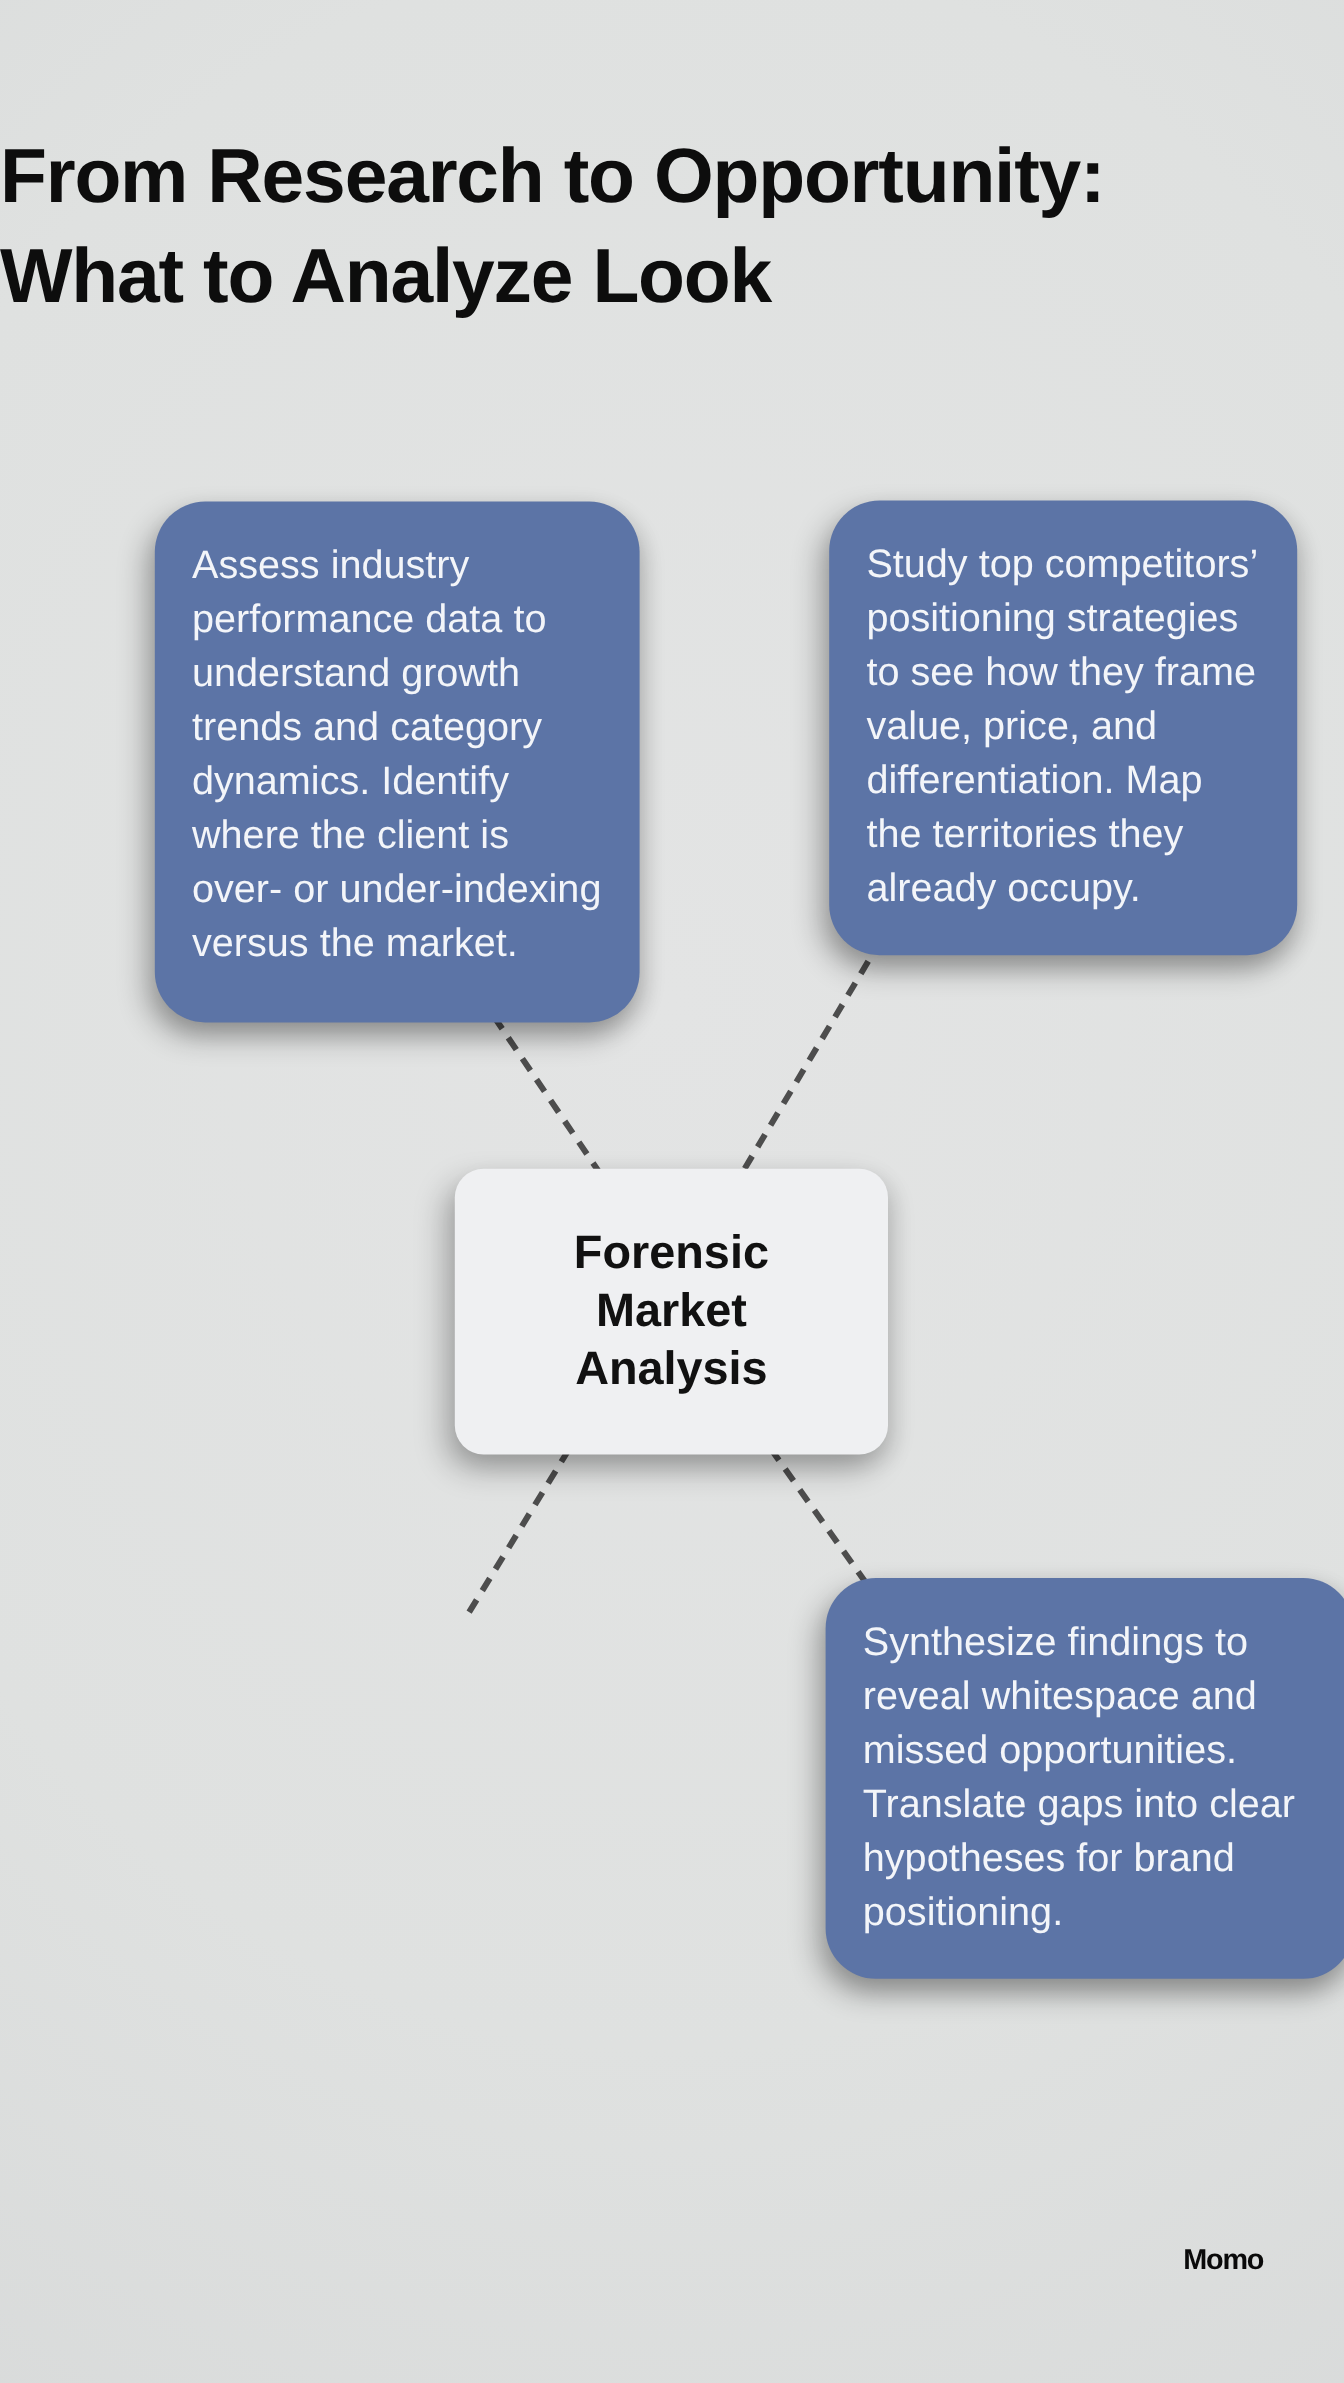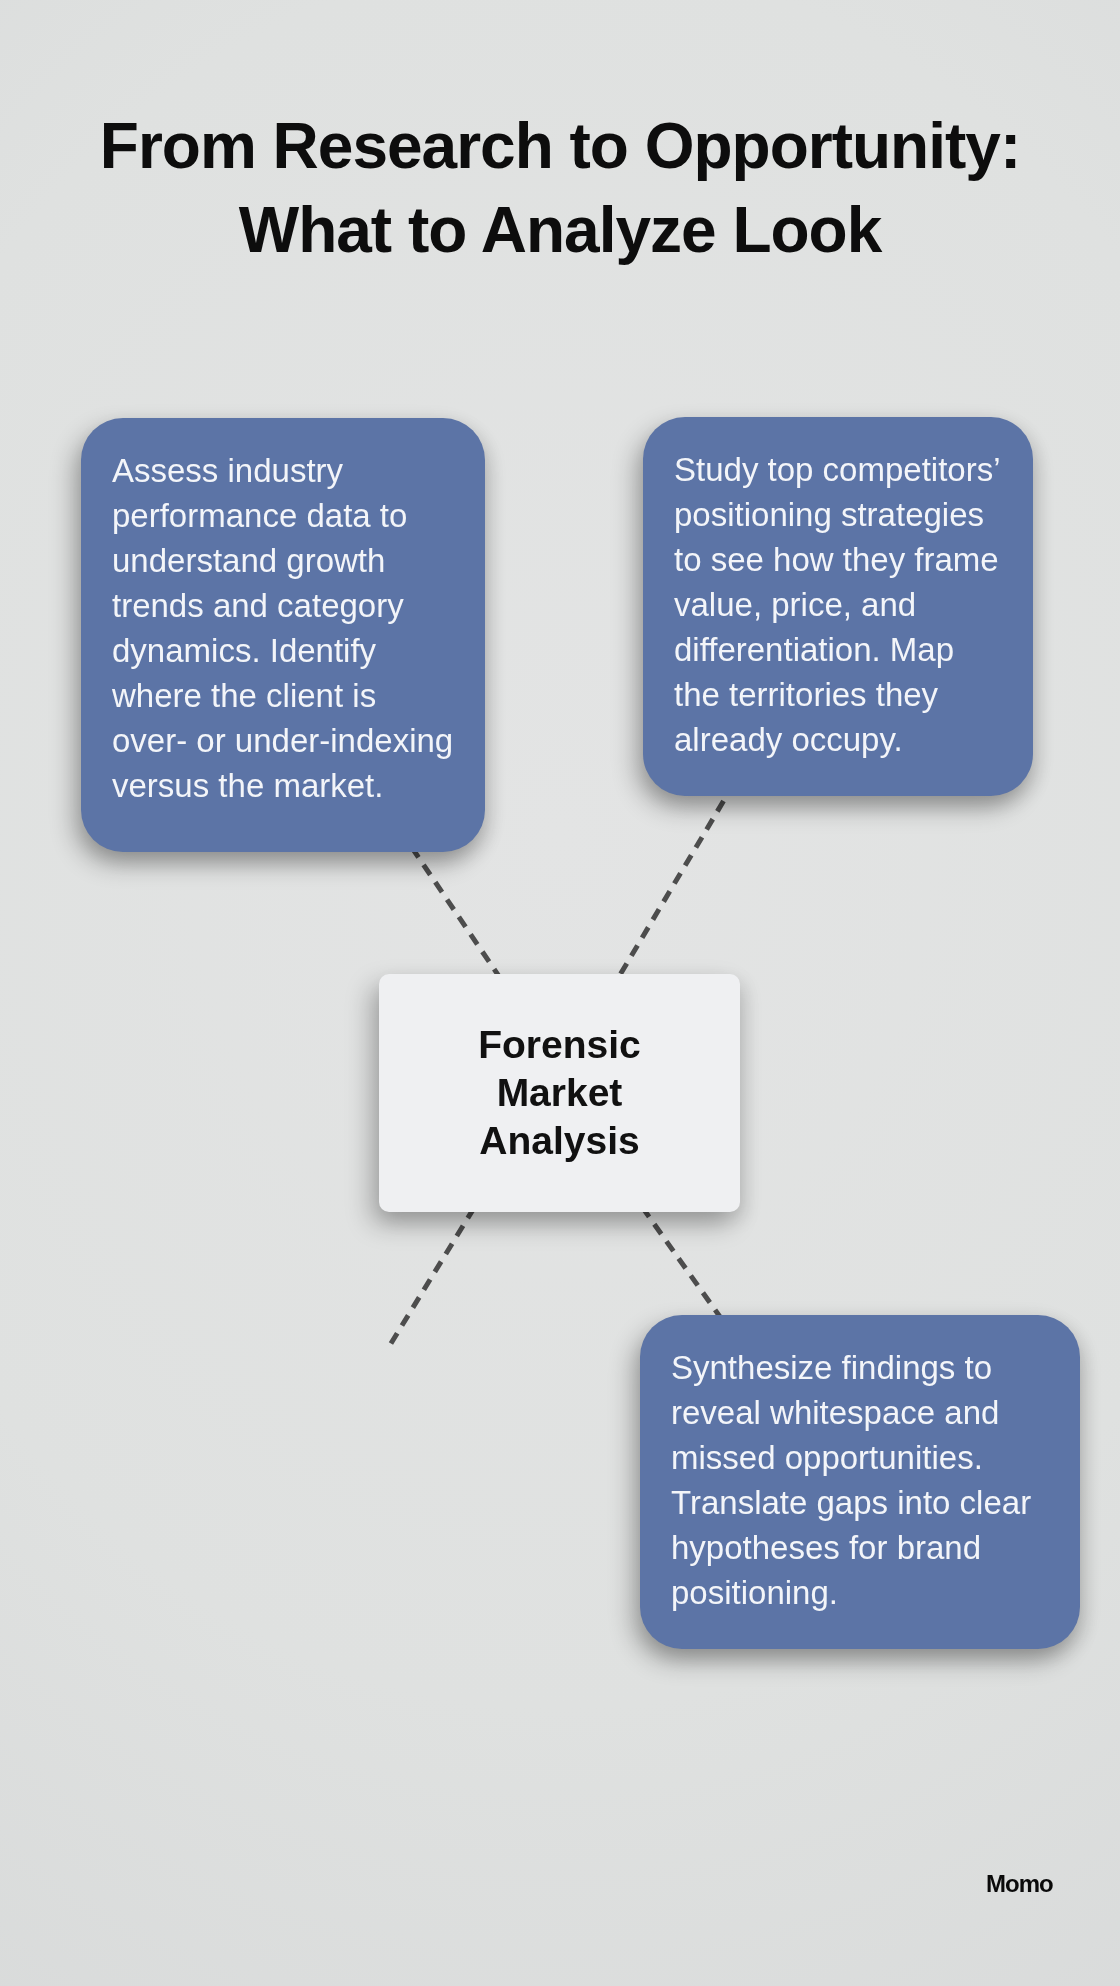--- a/index.html
+++ b/index.html
@@ -17,47 +17,48 @@
     position:relative;
     width:1120px;height:1986px;
     margin:0 auto;
     overflow:hidden;
     font-family:"Liberation Sans", sans-serif;
     background:radial-gradient(ellipse 120% 80% at 50% 42%, #e3e4e4 0%, var(--background) 55%, #d6d8d8 100%);
   }
   .title{
     position:absolute;
     top:104px;left:0;right:0;
-    text-align:center;
+    text-align:left;
     font-size:64px;
     line-height:84px;
     font-weight:700;
     letter-spacing:-1px;
     color:var(--title-text);
   }
   .node{
     position:absolute;
     background:var(--node-fill);
     color:var(--node-text);
     border-radius:42px;
     padding:30px 28px 34px 31px;
     font-size:33px;
     line-height:45px;
     box-shadow:-7px 12px 24px rgba(0,0,0,0.30), 5px 8px 18px rgba(0,0,0,0.12);
     z-index:2;
+    margin-left:48px;
   }
   .node-1{left:81px;top:418px;width:404px;min-height:434px;}
   .node-2{left:643px;top:417px;width:390px;min-height:361px;}
   .node-3{left:81px;top:1314px;width:404px;min-height:394px;}
   .node-4{left:640px;top:1315px;width:440px;min-height:320px;}
   .center-node{
     position:absolute;
     left:379px;top:974px;width:361px;height:238px;
     background:var(--center-fill);
-    border-radius:10px;
+    border-radius:24px;
     display:flex;align-items:center;justify-content:center;
     text-align:center;
     padding:0 36px;
     font-size:39px;line-height:48px;font-weight:700;
     color:var(--center-text);
     box-shadow:-8px 12px 26px rgba(0,0,0,0.28), 6px 8px 18px rgba(0,0,0,0.10);
     z-index:2;
   }
   .connectors{
     position:absolute;inset:0;

